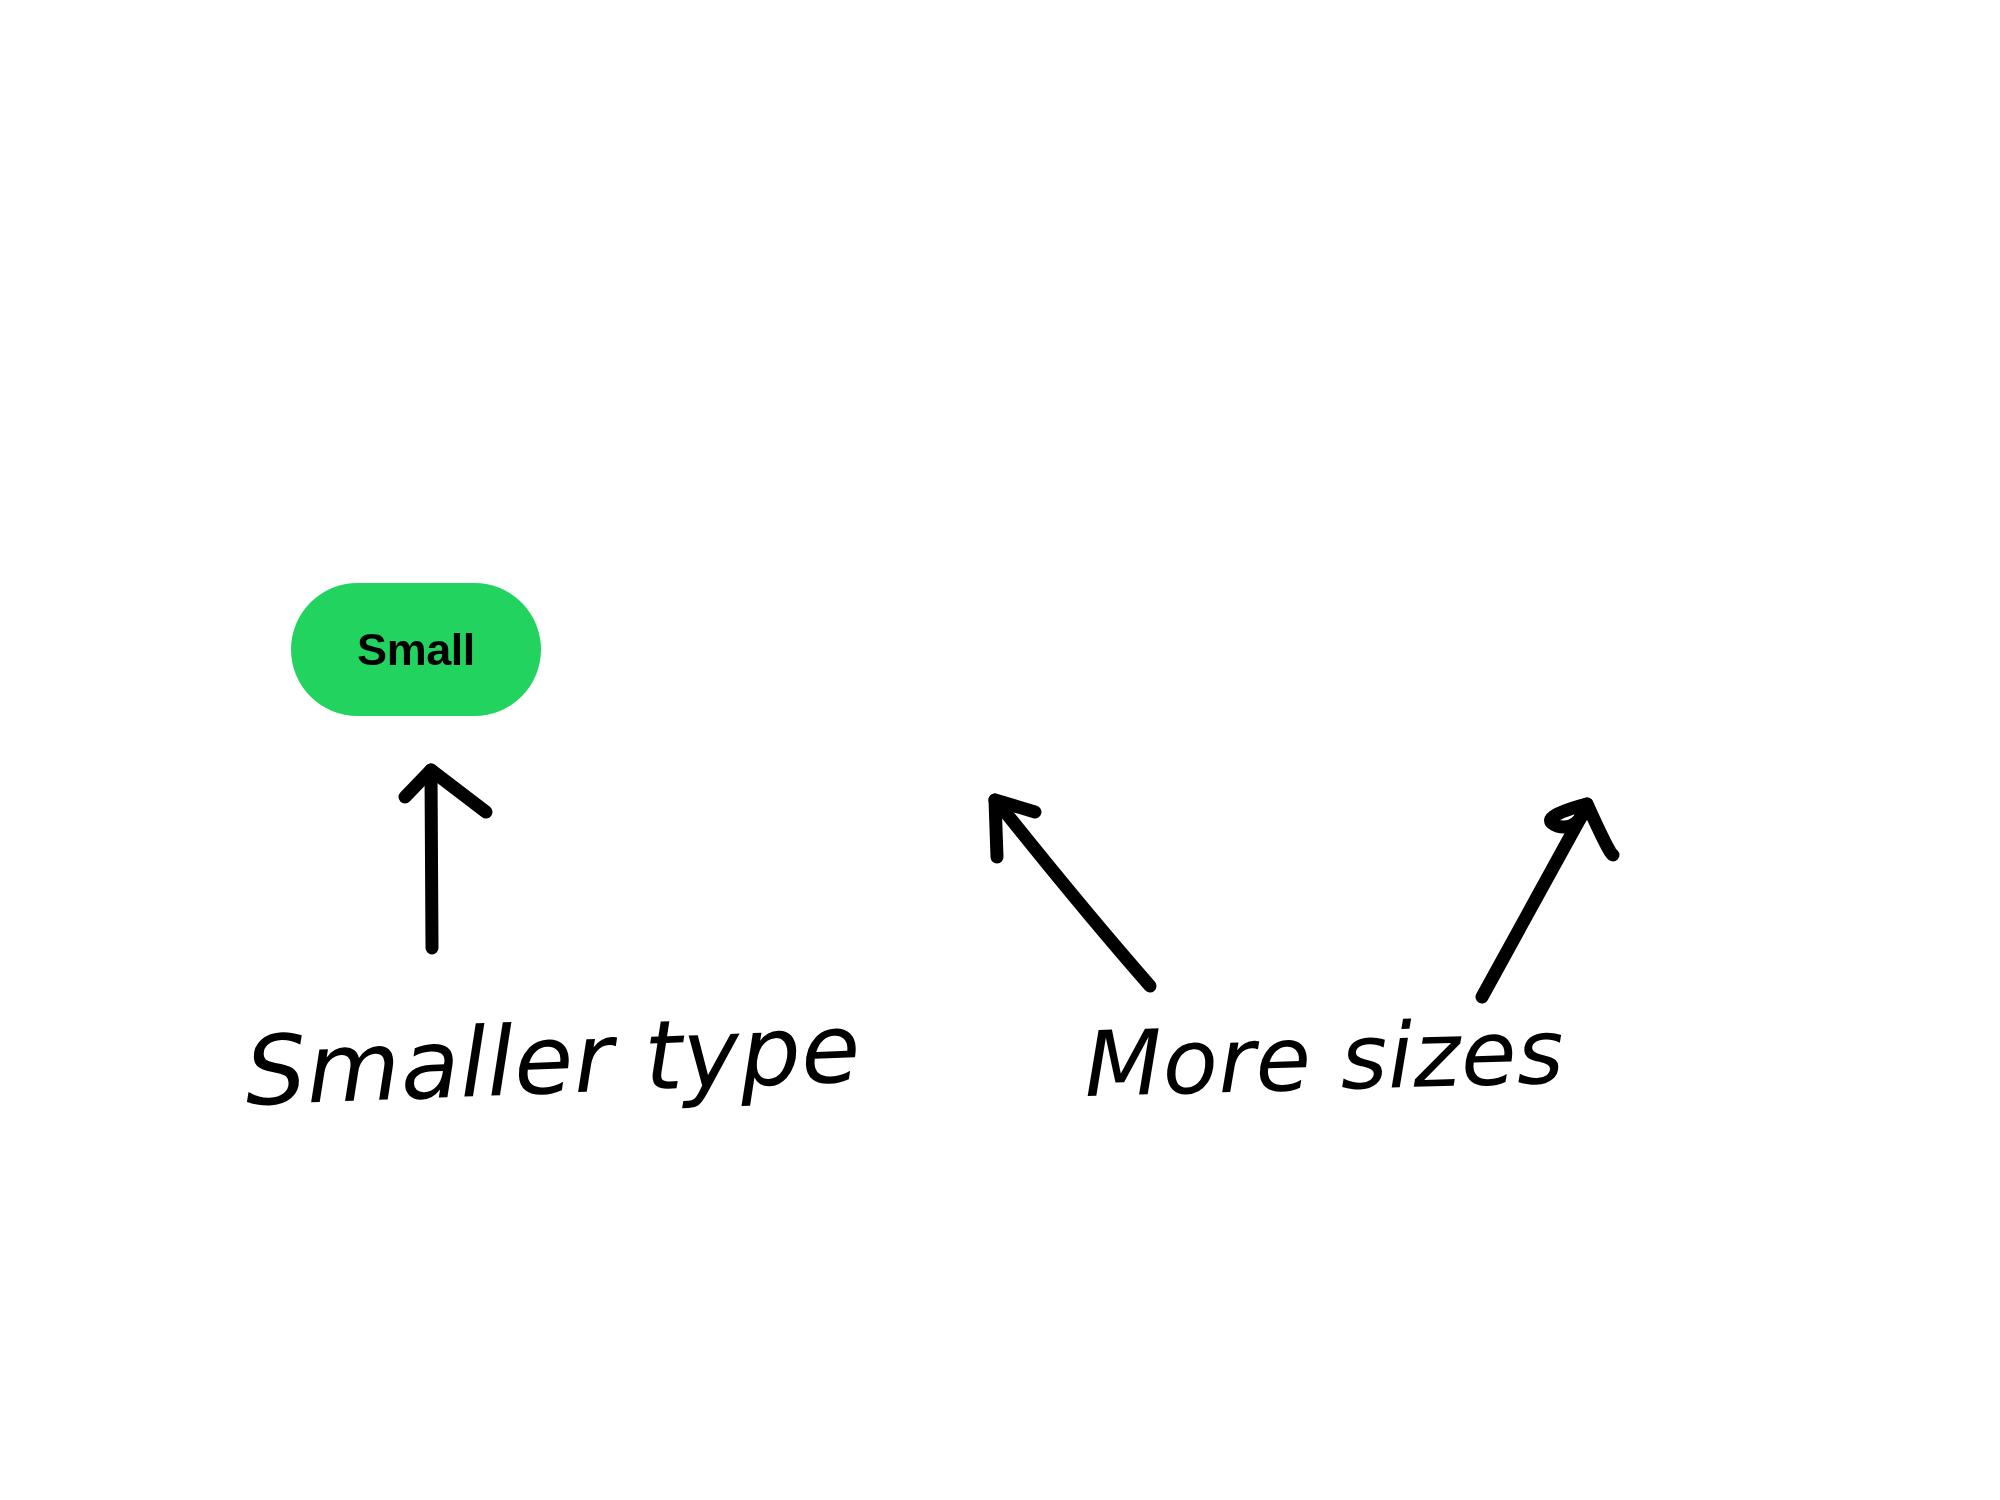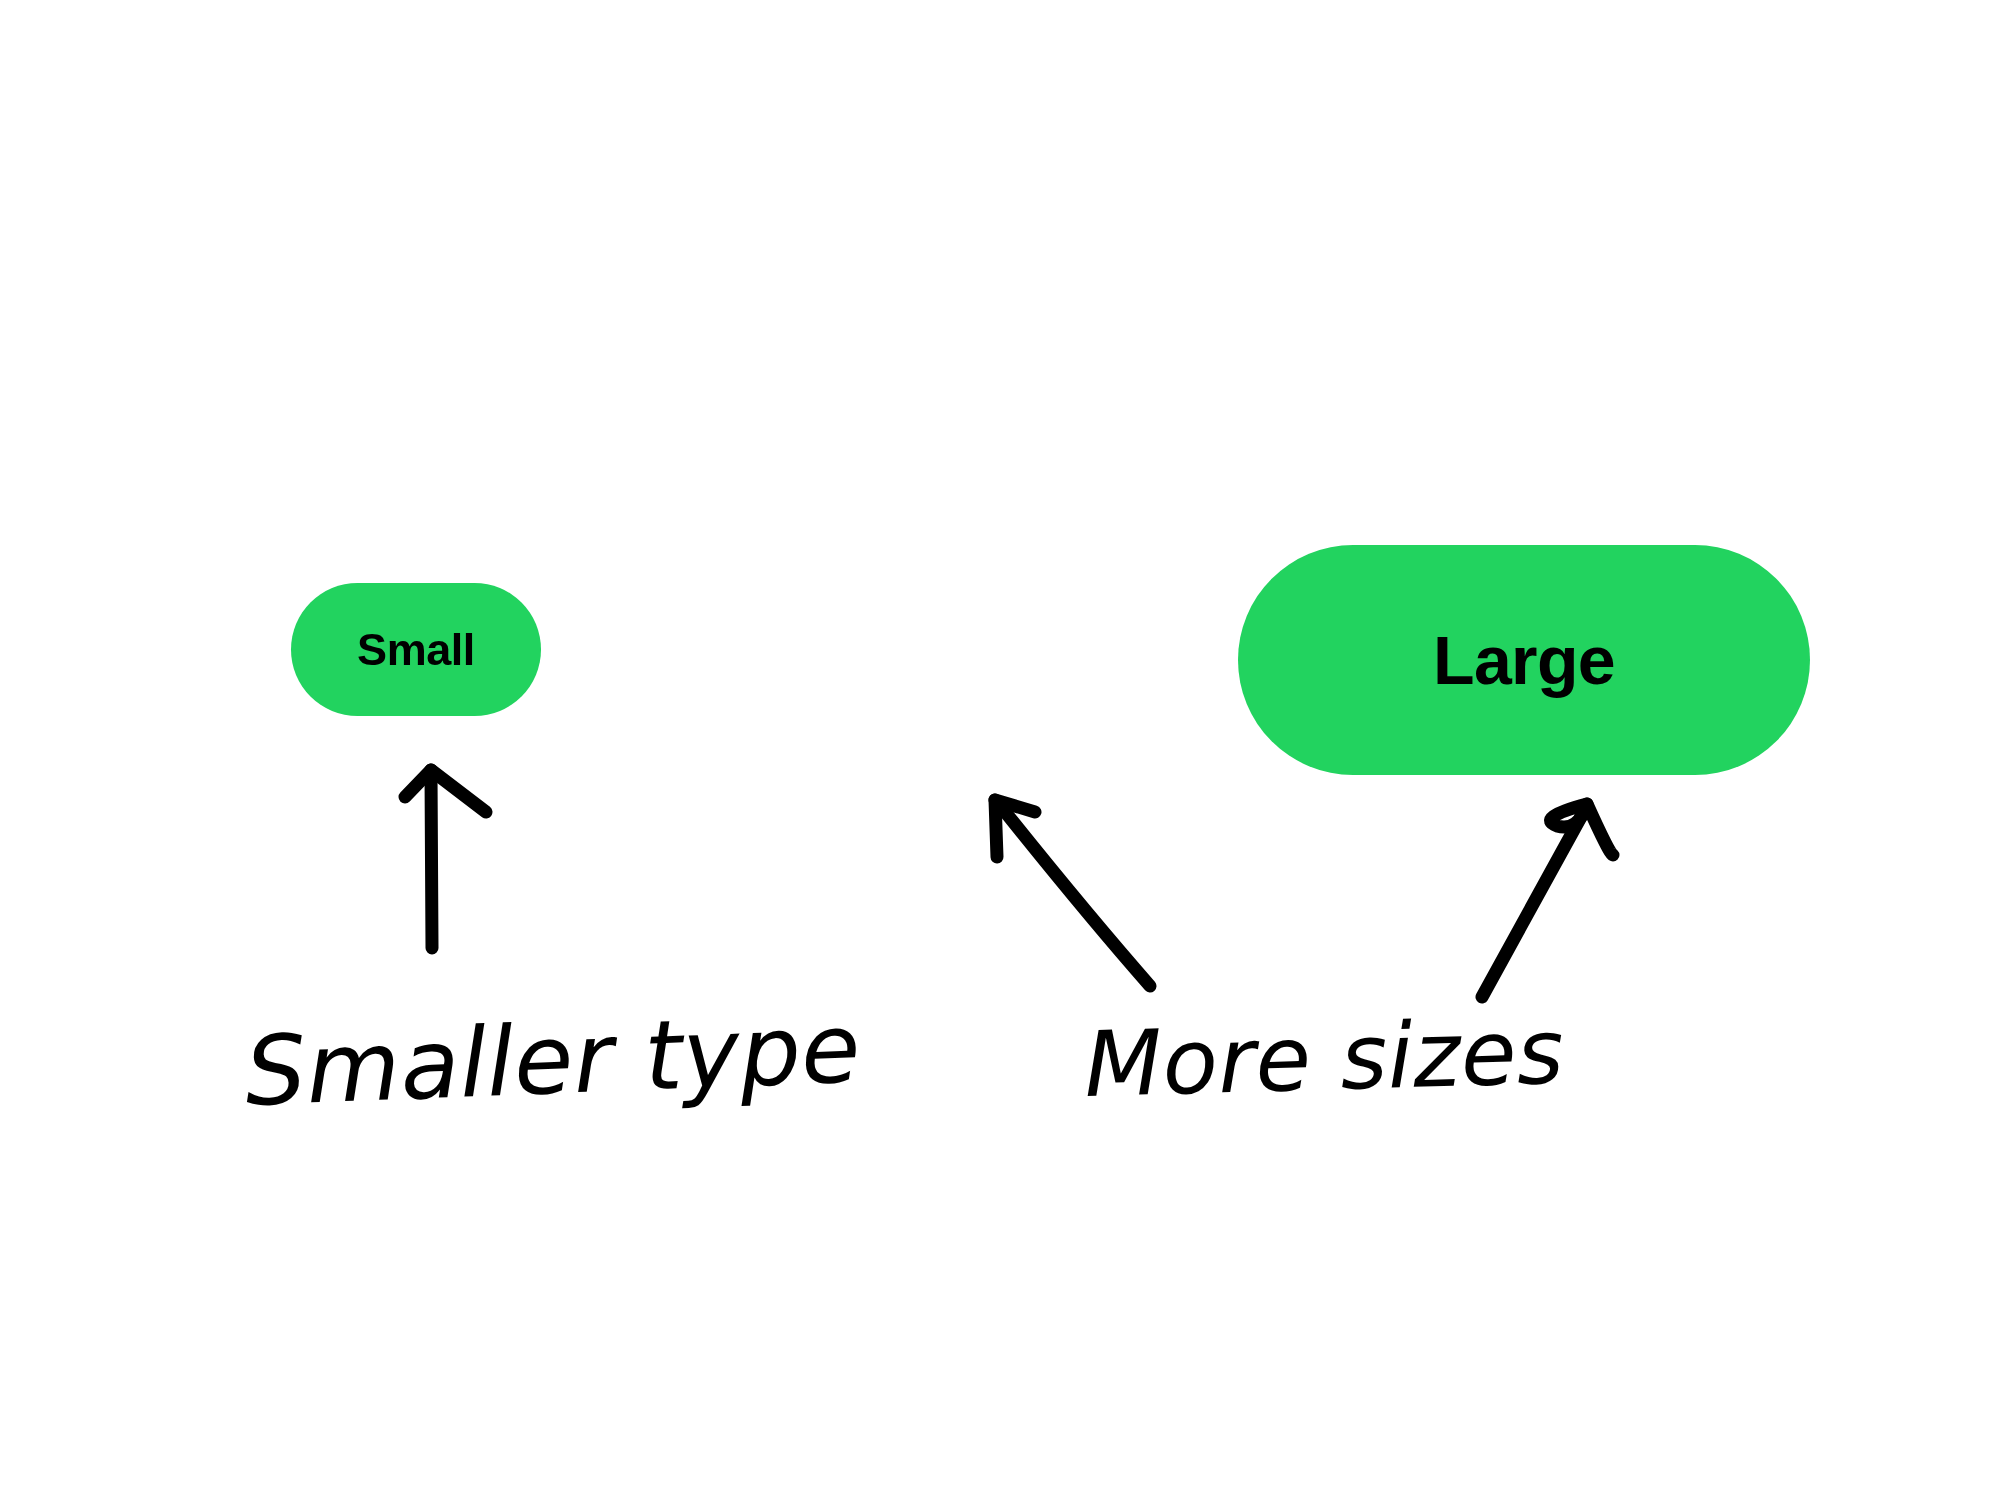--- a/index.html
+++ b/index.html
@@ -106,23 +106,20 @@
 </head>
 <body>
 
 <div id="canvas">
 
   <button id="btn-small" class="pill">
     <span>Small</span>
   </button>
 
 
-  <button id="btn-large" class="pill">
-    <span>Large</span>
-  </button>
 
   <svg id="annotations" viewBox="0 0 2000 1500">
     <g fill="none" stroke="#000000" stroke-width="13" stroke-linecap="round" stroke-linejoin="round">
 
       <g>
         <path d="M 397 948 L 396 772"></path>
         <path d="M 396 770 L 451 812"></path>
         <path d="M 396 770 L 370 797"></path>
       </g>
 

